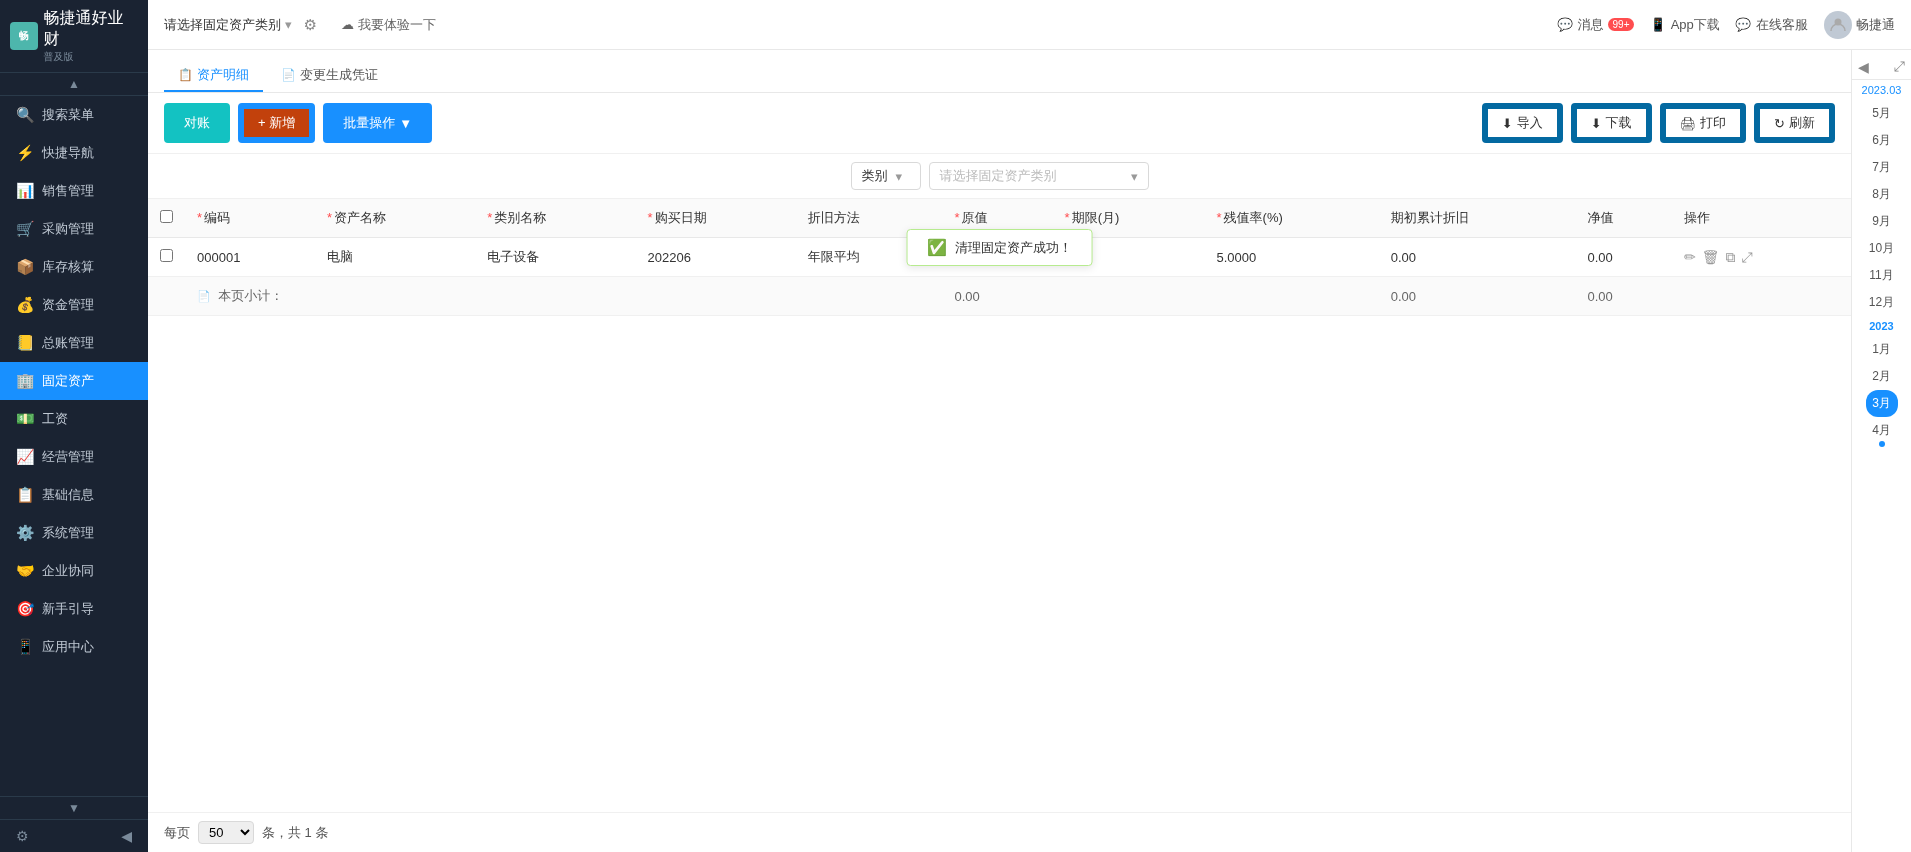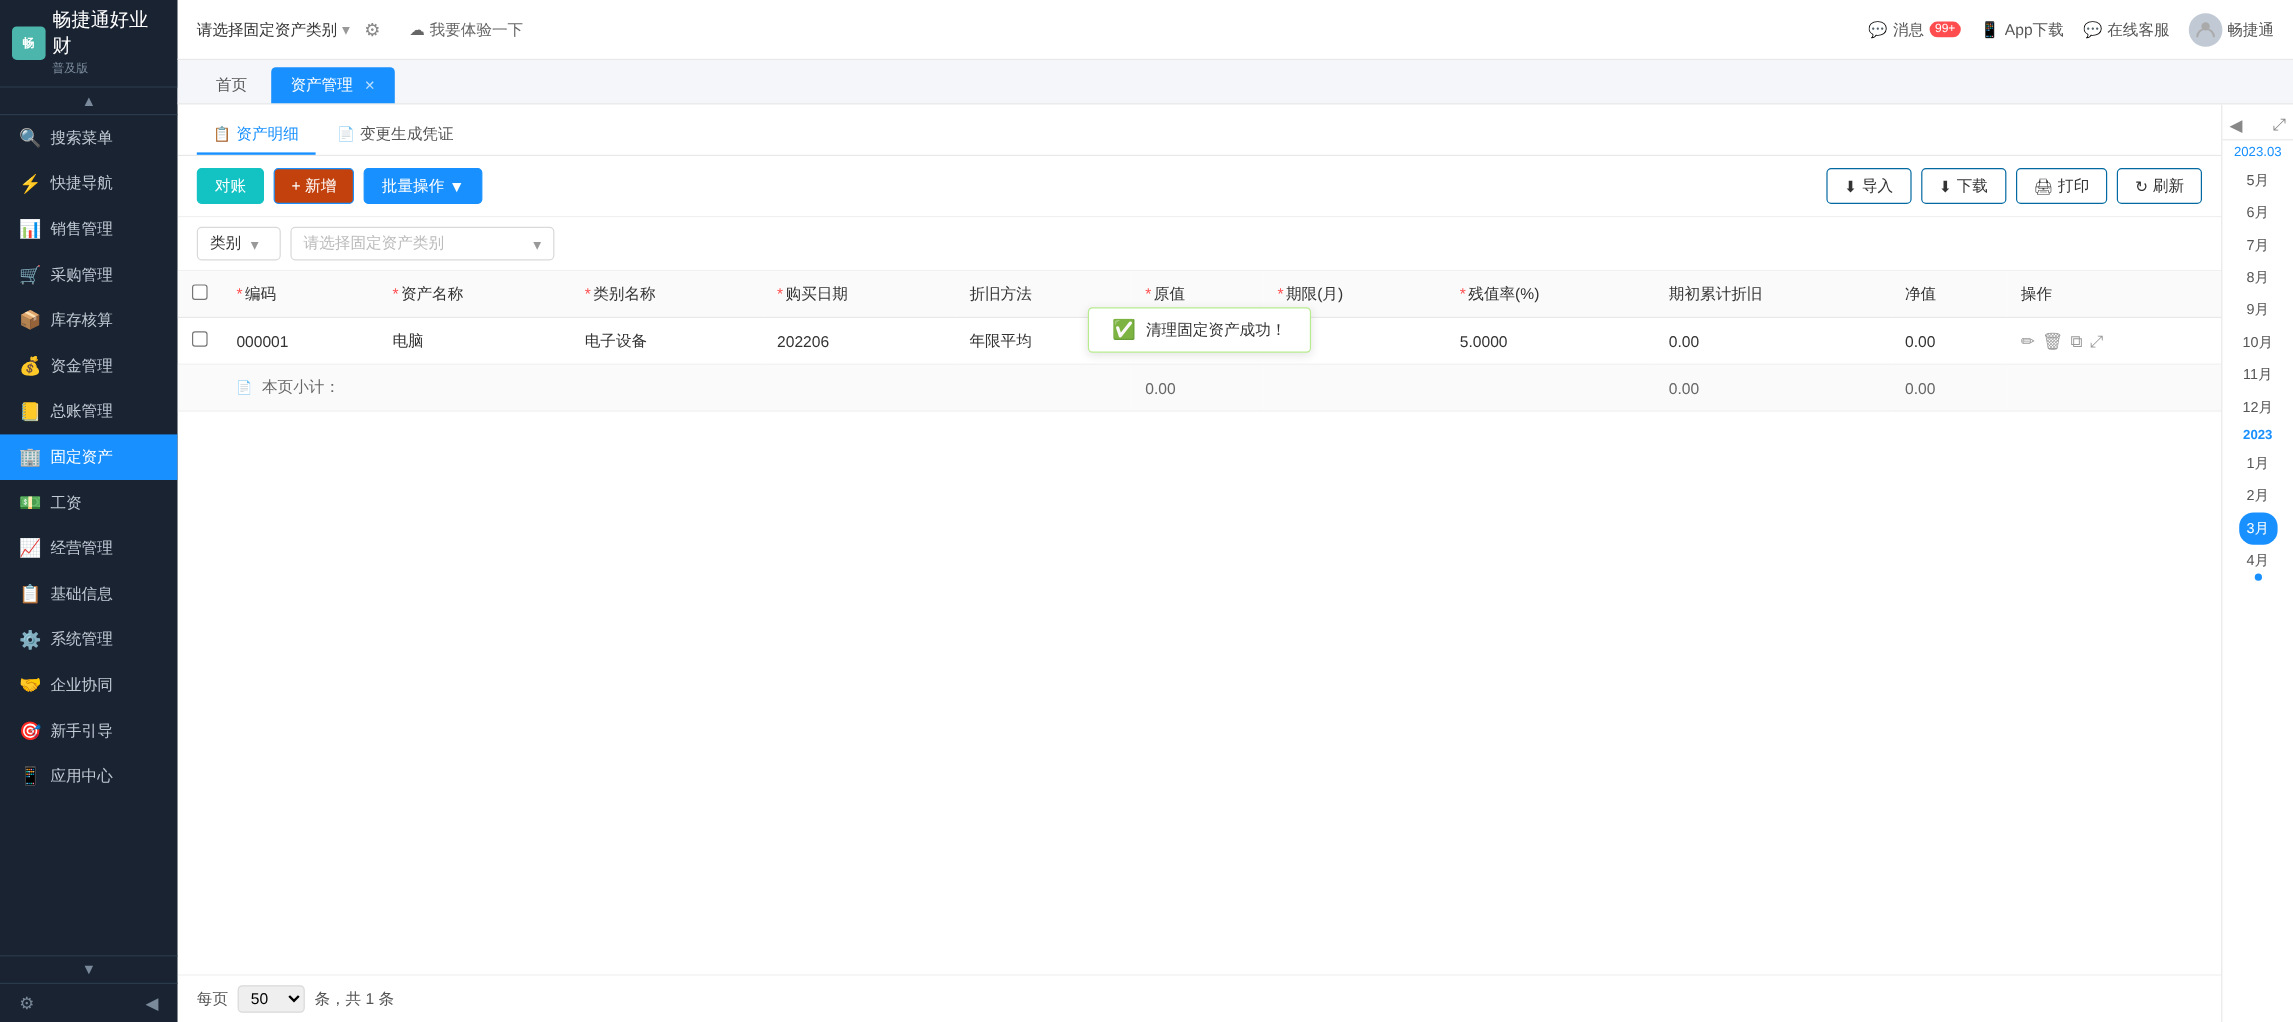--- a/index.html
+++ b/index.html
@@ -229,21 +229,21 @@
       gap: 8px;
     }
     .btn {
       display: inline-flex;
       align-items: center;
       gap: 4px;
       padding: 5px 14px;
       border-radius: 4px;
       font-size: 13px;
       cursor: pointer;
-      border: 1px solid #0369a1;
+      border: 6px solid #0369a1;
       background: #fff;
       color: #333;
     }
     .btn-primary {
       background: #c2410c;
       color: #fff;
       border-color: #1890ff;
       text-align: right;
     }
     .btn-teal {
@@ -260,20 +260,21 @@
       gap: 4px;
     }
 
     
     .filter-row {
       display: flex;
       align-items: center;
       padding: 8px 16px;
       gap: 8px;
       border-bottom: 1px solid #f0f0f0;
+      justify-content: center;
     }
     .filter-select {
       display: flex;
       align-items: center;
       gap: 4px;
       border: 1px solid #d9d9d9;
       border-radius: 4px;
       padding: 4px 10px;
       font-size: 13px;
       color: #333;
@@ -527,29 +528,20 @@
           <svg width="16" height="16" viewBox="0 0 16 16" fill="none">
               <circle cx="8" cy="5" r="3.5" fill="#aaa"></circle>
               <path d="M1 14c0-3.866 3.134-7 7-7s7 3.134 7 7" stroke="#aaa" stroke-width="1.5"></path>
             </svg>
         </div>
         <span>畅捷通</span>
       </div>
     </div>
   </div>
 
-  <div class="tabbar">
-    <div class="tab tab-home">
-      <span>首页</span>
-    </div>
-    <div class="tab active">
-      <span>资产管理</span>
-      <span class="tab-close">✕</span>
-    </div>
-  </div>
 
   <div class="content">
     <div class="content-main">
 
       <div class="subtabs">
         <div class="subtab active">
           <span class="subtab-icon">📋</span>
           <span>资产明细</span>
         </div>
         <div class="subtab">

